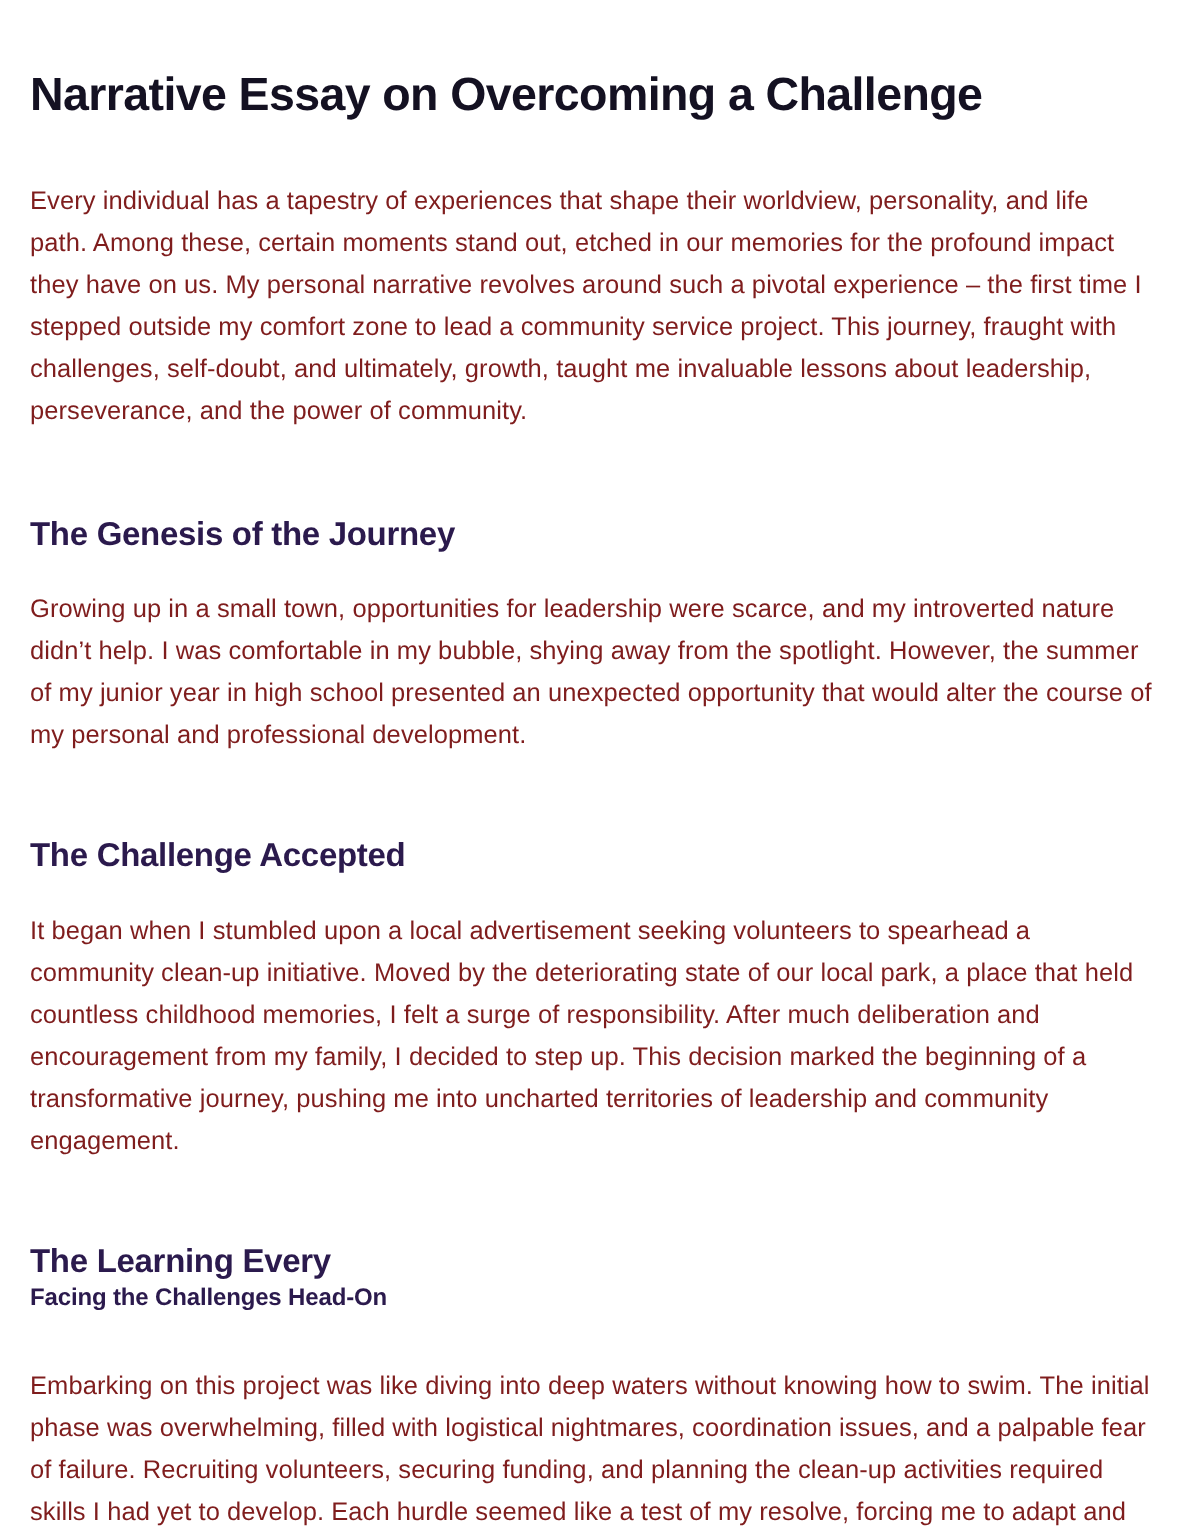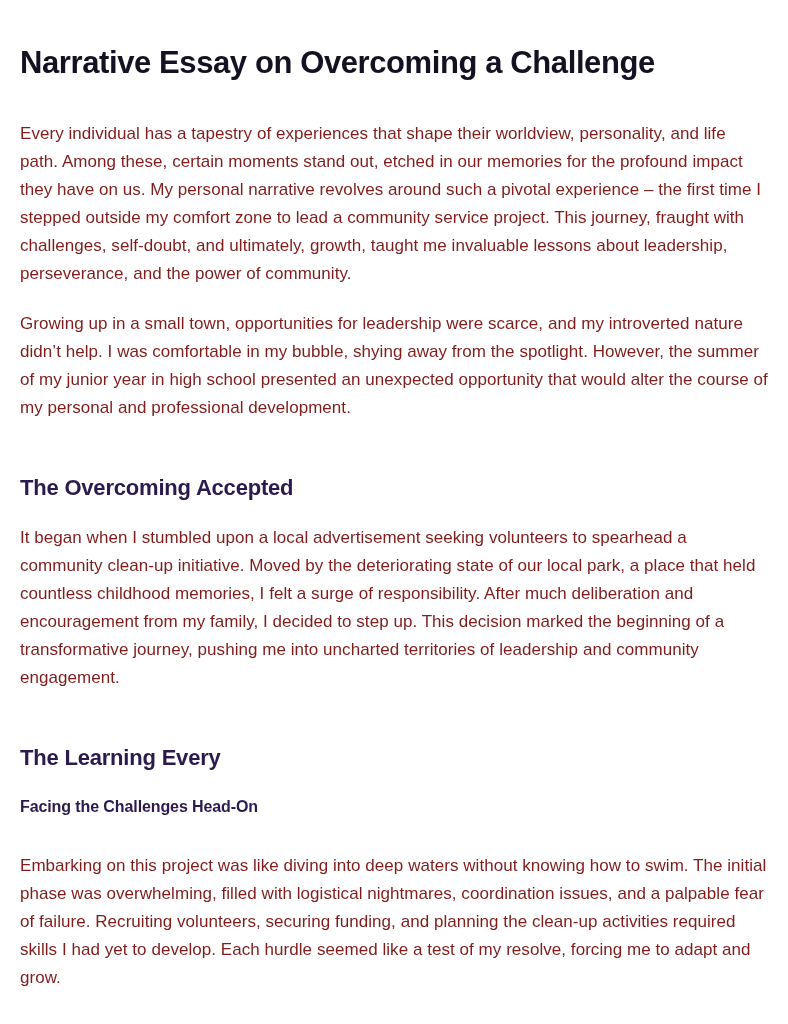--- a/index.html
+++ b/index.html
@@ -65,38 +65,39 @@
     font-weight: 400;
     color: #7f1d1d;
     letter-spacing: 0.05px;
   }
 
   
   .block-intro      { margin-top: 37px; }
   .block-h2         { margin-top: 52px; }
   .block-h2-first   { margin-top: 54px; }
   .block-para       { margin-top: 22px; }
-  .block-h3         { margin-top: 24px; }
+  .block-h3         { }
   .block-para-afterh3 { margin-top: 34px; }
 </style>
 </head>
 <body>
 
 <div class="page">
 
   <h1 class="essay-title">Narrative Essay on Overcoming a Challenge</h1>
 
   <p class="body-text block-intro">Every individual has a tapestry of experiences that shape their worldview, personality, and life path. Among these, certain moments stand out, etched in our memories for the profound impact they have on us. My personal narrative revolves around such a pivotal experience – the first time I stepped outside my comfort zone to lead a community service project. This journey, fraught with challenges, self-doubt, and ultimately, growth, taught me invaluable lessons about leadership, perseverance, and the power of community.</p>
 
   <section>
+    <h2 class="section-heading block-h2-first">The Genesis of the Journey</h2>
     <p class="body-text block-para">Growing up in a small town, opportunities for leadership were scarce, and my introverted nature didn’t help. I was comfortable in my bubble, shying away from the spotlight. However, the summer of my junior year in high school presented an unexpected opportunity that would alter the course of my personal and professional development.</p>
   </section>
 
   <section>
-    <h2 class="section-heading block-h2">The Overcoming Accepted</h2>
+    <h2 class="section-heading block-h2">The Challenge Accepted</h2>
     <p class="body-text block-para">It began when I stumbled upon a local advertisement seeking volunteers to spearhead a community clean-up initiative. Moved by the deteriorating state of our local park, a place that held countless childhood memories, I felt a surge of responsibility. After much deliberation and encouragement from my family, I decided to step up. This decision marked the beginning of a transformative journey, pushing me into uncharted territories of leadership and community engagement.</p>
   </section>
 
   <section>
     <h2 class="section-heading block-h2">The Learning Every</h2>
     <h3 class="sub-heading block-h3">Facing the Challenges Head-On</h3>
     <p class="body-text block-para-afterh3">Embarking on this project was like diving into deep waters without knowing how to swim. The initial phase was overwhelming, filled with logistical nightmares, coordination issues, and a palpable fear of failure. Recruiting volunteers, securing funding, and planning the clean-up activities required skills I had yet to develop. Each hurdle seemed like a test of my resolve, forcing me to adapt and grow.</p>
   </section>
 
 </div>

